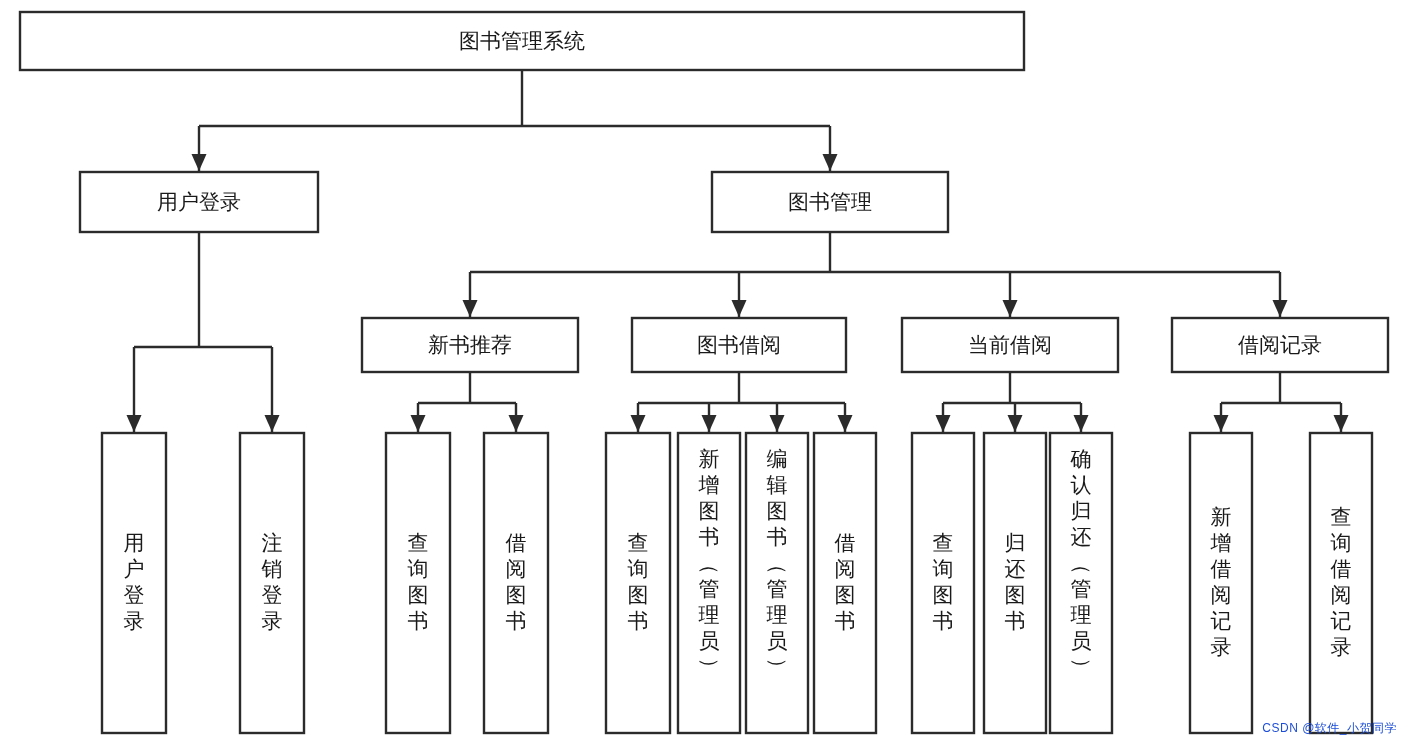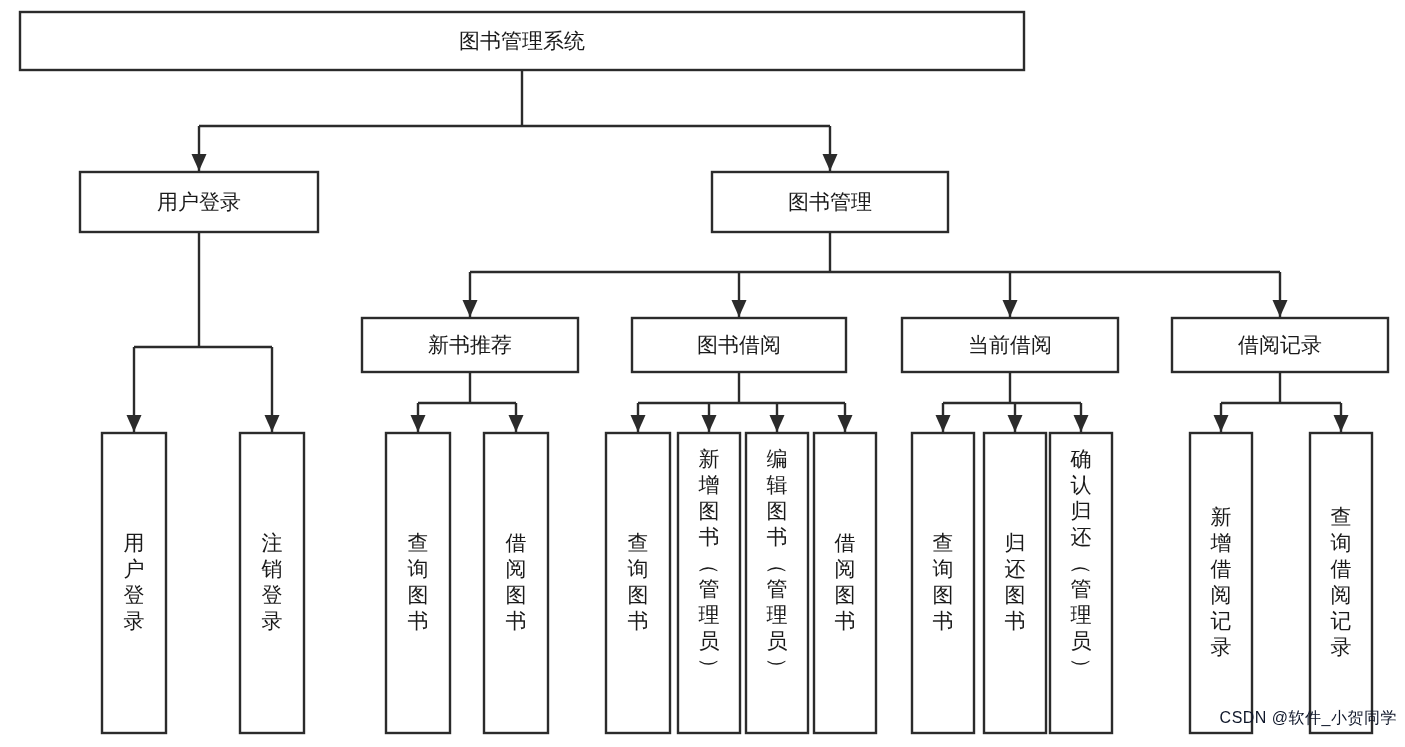--- a/index.html
+++ b/index.html
@@ -38,24 +38,24 @@
     stroke-width: 2.4;
     fill: none;
   }
   .arrow-head {
     fill: #2b2b2b;
     stroke: none;
   }
   .watermark {
     position: absolute;
     right: 8px;
-    bottom: 12px;
+    bottom: 4px;
     font-family: "Liberation Sans", "DejaVu Sans", sans-serif;
-    font-size: 16px;
-    color: #0f172a;
+    font-size: 12px;
+    color: #1d4ed8;
     white-space: nowrap;
     letter-spacing: 0.5px;
   }
 </style>
 </head>
 <body>
 
 <div id="diagram-root">
   <svg id="diagram-svg" width="1405" height="747" viewBox="0 0 1405 747" xmlns="http://www.w3.org/2000/svg">
     <g id="connectors-layer">

